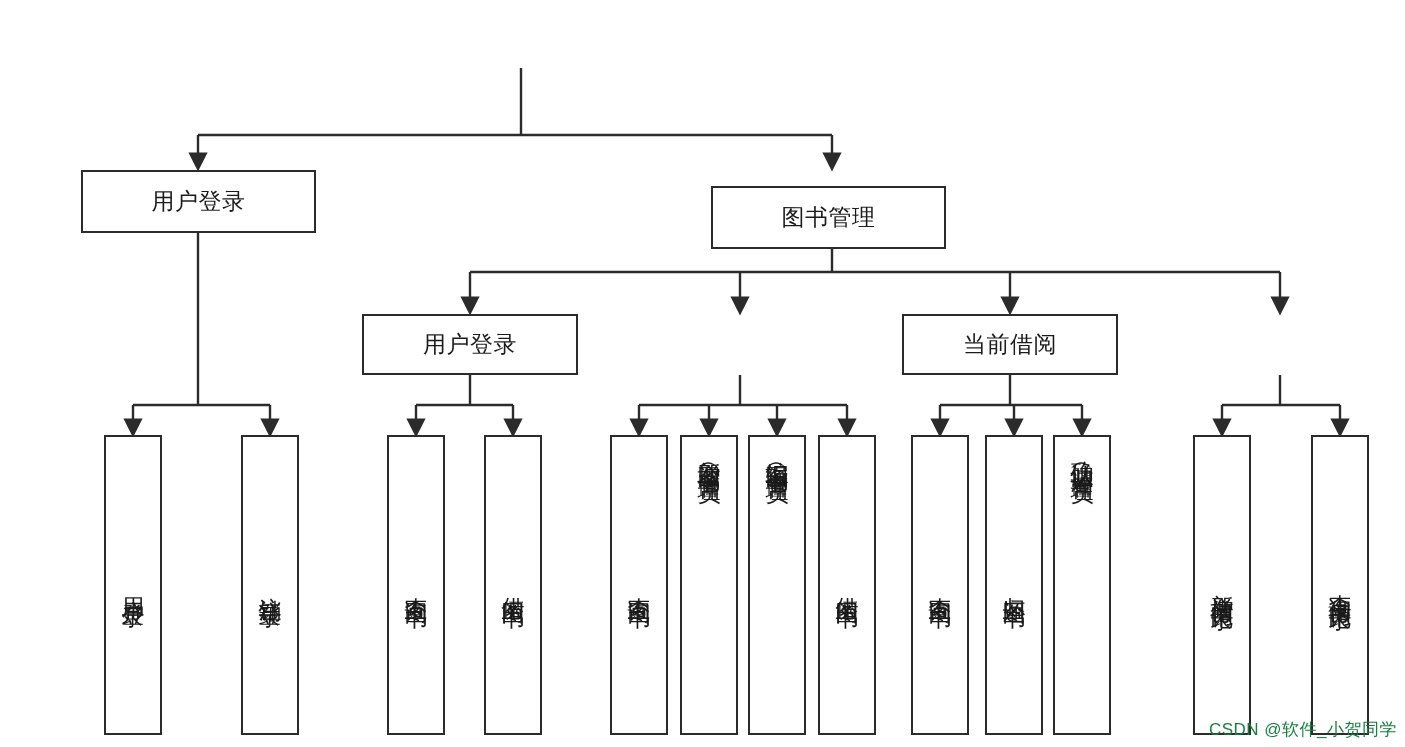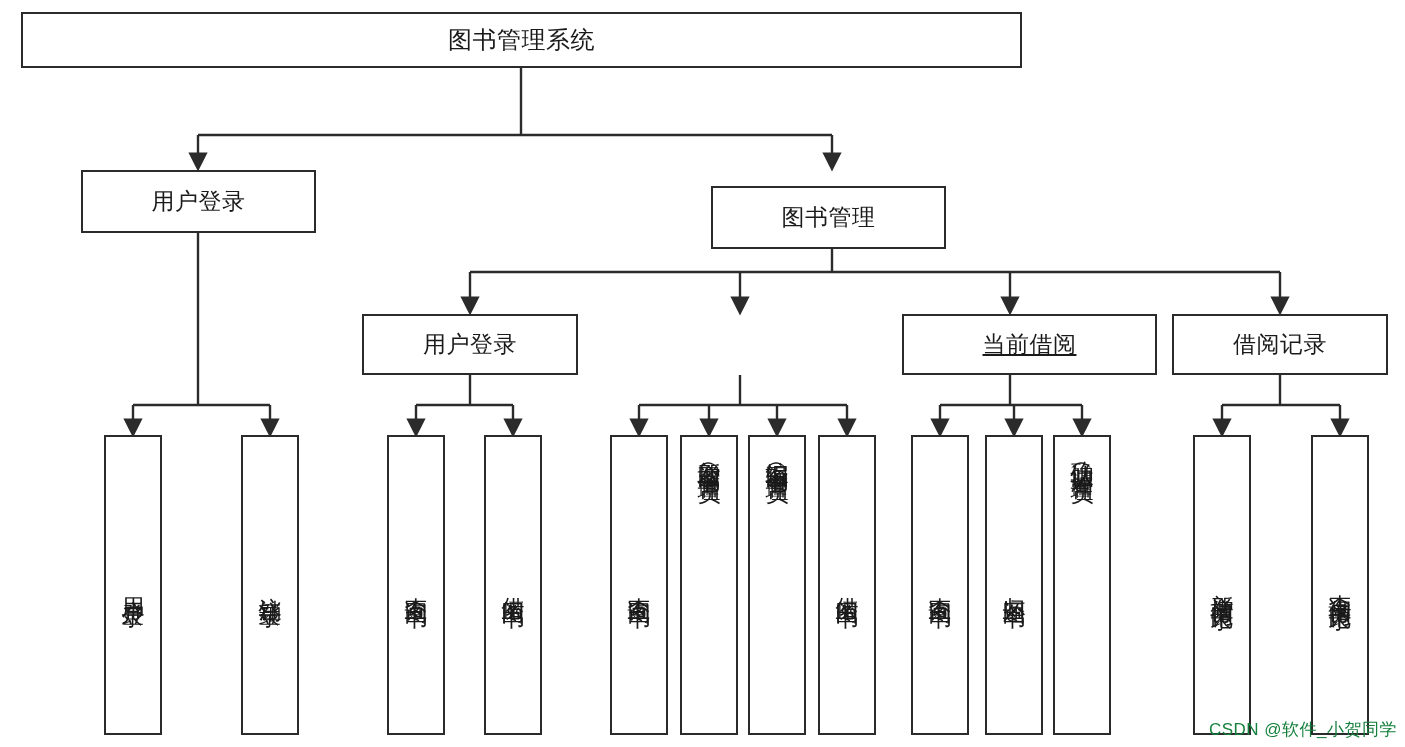--- a/index.html
+++ b/index.html
@@ -124,39 +124,33 @@
       <path d="M 1014 405 L 1014 428" marker-end="url(#arrow)"></path>
       <path d="M 1082 405 L 1082 428" marker-end="url(#arrow)"></path>
 
       <path d="M 1280 375 L 1280 405"></path>
       <path d="M 1222 405 L 1340 405"></path>
       <path d="M 1222 405 L 1222 428" marker-end="url(#arrow)"></path>
       <path d="M 1340 405 L 1340 428" marker-end="url(#arrow)"></path>
     </g>
   </svg>
 
-  <div class="node h root" style="left:21px; top:12px; width:1001px; height:56px;">
-    <span class="label">图书管理系统</span>
-  </div>
 
   <div class="node h" style="left:81px; top:170px; width:235px; height:63px;">
     <span class="label">用户登录</span>
   </div>
   <div class="node h" style="left:711px; top:170px; width:235px; height:63px;margin-top:16px;">
     <span class="label">图书管理</span>
   </div>
 
   <div class="node h" style="left:362px; top:314px; width:216px; height:61px;">
     <span class="label">用户登录</span>
   </div>
-  <div class="node h" style="left:902px; top:314px; width:255px; height:61px;text-decoration:underline;">
+  <div class="node h" style="left:902px; top:314px; width:216px; height:61px;">
     <span class="label">当前借阅</span>
-  </div>
-  <div class="node h" style="left:1172px; top:314px; width:216px; height:61px;">
-    <span class="label">借阅记录</span>
   </div>
 
   <div class="node v mid" style="left:104px; top:435px; width:58px; height:300px;">
     <span class="label">用户登录</span>
   </div>
   <div class="node v mid" style="left:241px; top:435px; width:58px; height:300px;">
     <span class="label">注销登录</span>
   </div>
 
   <div class="node v mid" style="left:387px; top:435px; width:58px; height:300px;">

